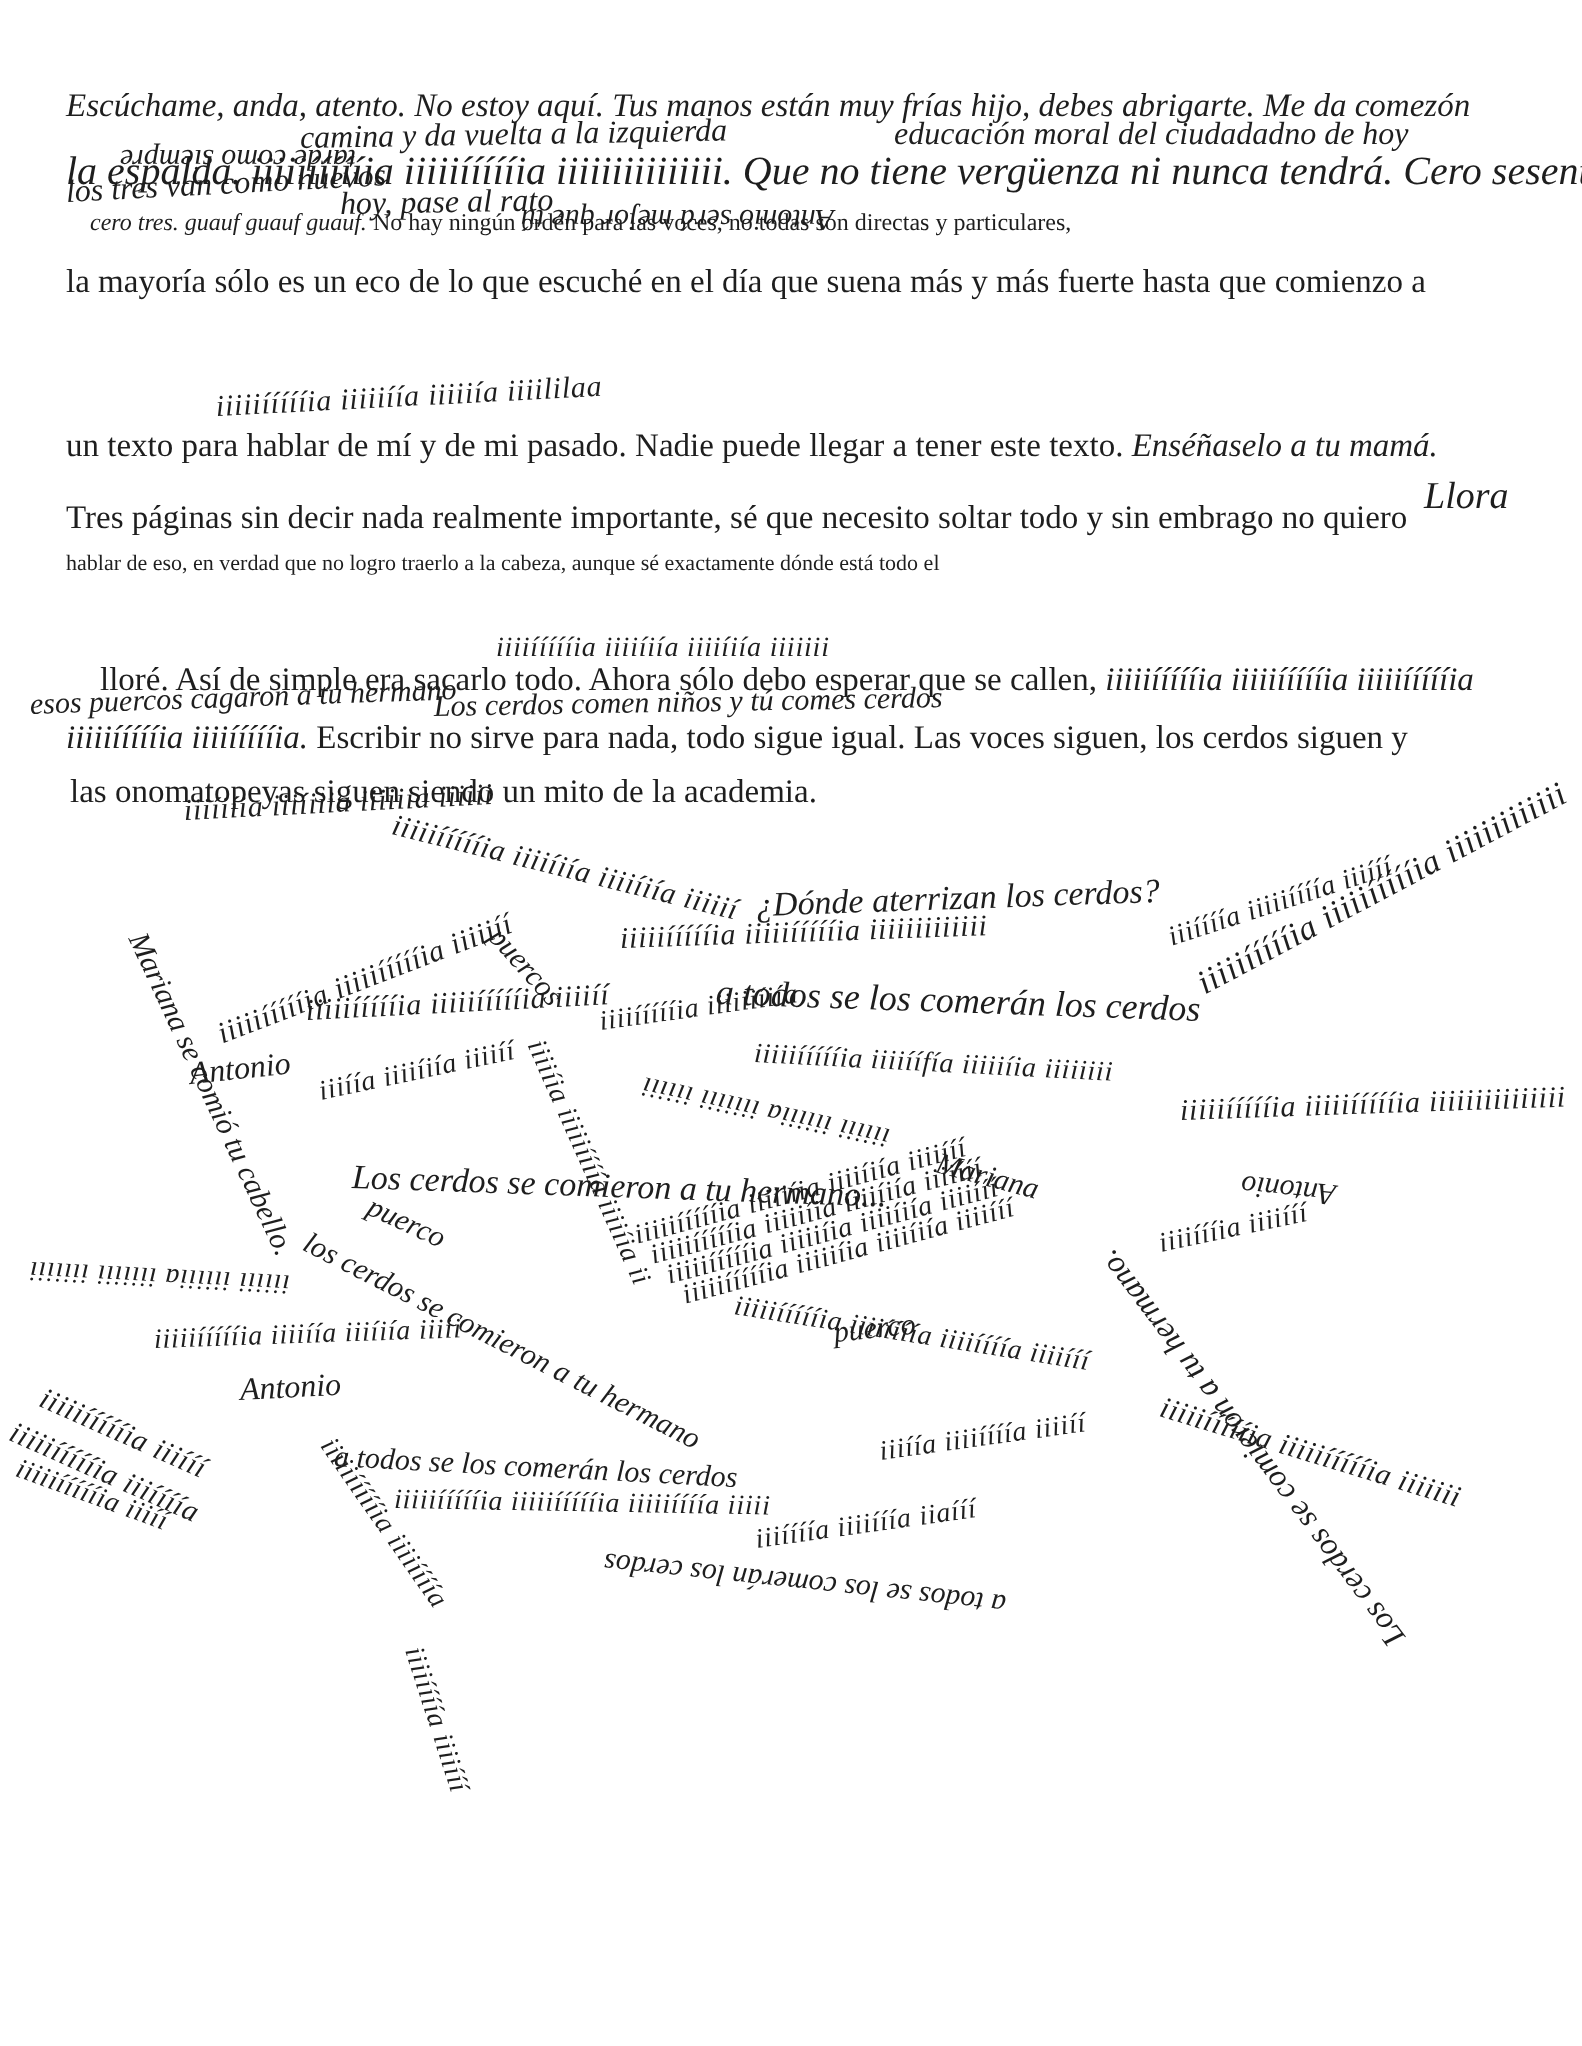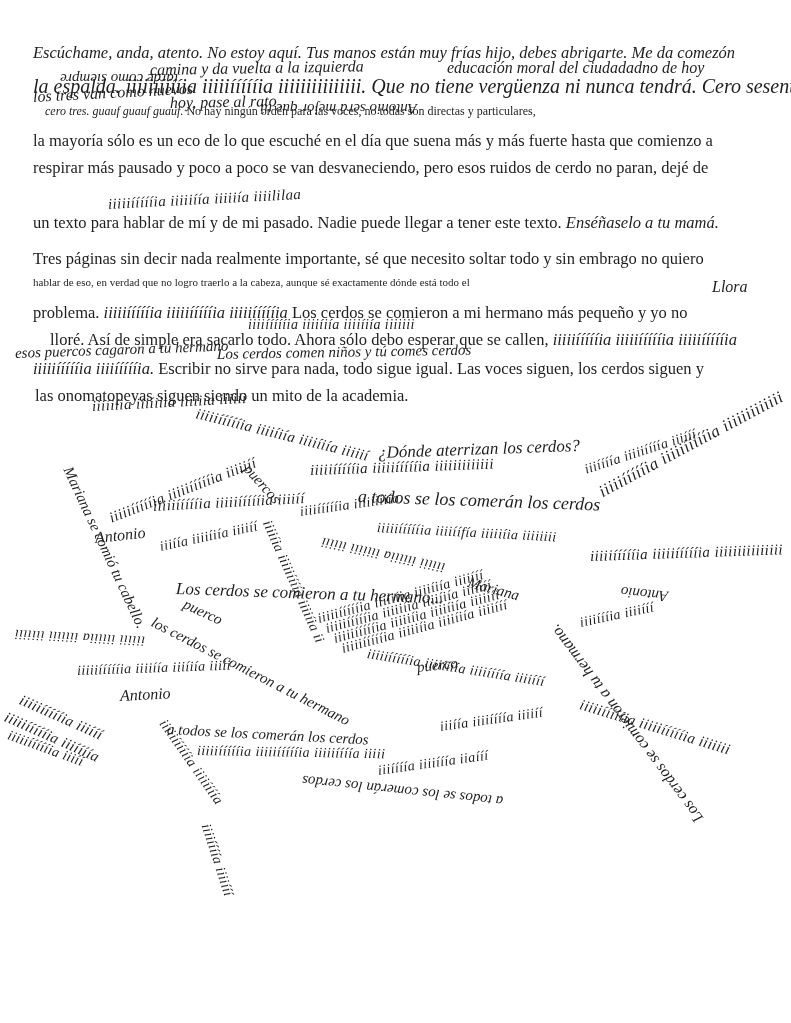--- a/index.html
+++ b/index.html
@@ -18,27 +18,25 @@
     <div class="tl it" style="left: 33px; top: 44px; font-size: 16.5px; text-align: center;">Escúchame, anda, atento. No estoy aquí. Tus manos están muy frías hijo, debes abrigarte. Me da comezón</div>
     <div class="tl it" style="left: 178px; top: 70px; font-size: 15px; transform: rotate(180deg);">tarde como siempre</div>
     <div class="tl it" style="left: 150px; top: 62px; font-size: 16px; transform: rotate(-1deg);">camina y da vuelta a la izquierda</div>
     <div class="tl it" style="left: 447px; top: 60px; font-size: 16px;">educación moral del ciudadadno de hoy</div>
     <div class="tl it" style="left: 33px; top: 76px; font-size: 20px; text-align: center;">la espalda. iiiiiíííííia iiiiiíííííia iiiiiiiiiiiiiii. Que no tiene vergüenza ni nunca tendrá. Cero sesenta y ocho</div>
     <div class="tl it" style="left: 33px; top: 89px; font-size: 16px; transform: rotate(-3deg);">los tres van como nuevos</div>
     <div class="tl it" style="left: 170px; top: 95px; font-size: 16px; transform: rotate(-1deg);">hoy, pase al rato</div>
     <div class="tl it" style="left: 417px; top: 100px; font-size: 15px; transform: rotate(180deg);">Antonio será mejor que tú</div>
     <div class="tl" style="left: 33px; top: 105px; font-size: 12px; margin-left: 12px;"><span class="it">cero tres. guauf guauf guauf. </span><span>No hay ningún ordén para las voces, no todas son directas y particulares,</span></div>
     <div class="tl" style="left: 33px; top: 132px; font-size: 16.5px;">la mayoría sólo es un eco de lo que escuché en el día que suena más y más fuerte hasta que comienzo a</div>
-    <div class="tl" style="left: 33px; top: 159px; font-size: 16.5px;">respirar más pausado y poco a poco se van desvaneciendo, pero esos ruidos de cerdo no paran, dejé de</div>
     <div class="tl it ii" style="left: 108px; top: 197px; font-size: 15px; transform: rotate(-3deg);">iiiiiíííííia iiiiiíía iiiiiía iiiililaa</div>
     <div class="tl" style="left: 33px; top: 214px; font-size: 16.5px;"><span>un texto para hablar de mí y de mi pasado. Nadie puede llegar a tener este texto. </span><span class="it">Enséñaselo a tu mamá.</span></div>
-    <div class="tl it" style="left: 712px; top: 239px; font-size: 16px; margin-top: 40px;">Llora</div>
+    <div class="tl it" style="left: 712px; top: 239px; font-size: 19px;">Llora</div>
     <div class="tl" style="left: 33px; top: 250px; font-size: 16.5px;">Tres páginas sin decir nada realmente importante, sé que necesito soltar todo y sin embrago no quiero</div>
     <div class="tl" style="left: 33px; top: 277px; font-size: 11px;">hablar de eso, en verdad que no logro traerlo a la cabeza, aunque sé exactamente dónde está todo el</div>
-    <div class="tl" style="left: 33px; top: 304px; font-size: 16.5px;"><span>problema. </span><span class="it">iiiiiíííííia iiiiiíííííia iiiiiíííííia </span><span>Los cerdos se comieron a mi hermano más pequeño y yo no</span></div>
     <div class="tl it ii" style="left: 248px; top: 318px; font-size: 14px;">iiiiíííííia iiiiíiía iiiiíiía iiiiiii</div>
     <div class="tl" style="left: 33px; top: 331px; font-size: 16.5px; margin-left: 17px;"><span>lloré. Así de simple era sacarlo todo.  Ahora sólo debo esperar que se callen, </span><span class="it">iiiiiíííííia iiiiiíííííia iiiiiíííííia</span></div>
     <div class="tl it" style="left: 15px; top: 346px; font-size: 15px; transform: rotate(-2deg);">esos puercos cagaron a tu hermano</div>
     <div class="tl it" style="left: 217px; top: 347px; font-size: 15px; transform: rotate(-1deg);">Los cerdos comen niños y tú comes cerdos</div>
     <div class="tl" style="left: 33px; top: 360px; font-size: 16.5px;"><span class="it">iiiiiíííííia iiiiíííííia. </span><span>Escribir no sirve para nada, todo sigue igual. Las voces siguen, los cerdos siguen y</span></div>
     <div class="tl" style="left: 35px; top: 387px; font-size: 16.5px;">las onomatopeyas siguen siendo un mito de la academia.</div>
     <div class="tl it ii" style="left: 92px; top: 399px; font-size: 15px; transform: rotate(-3deg);">iiiíiíia iiiíiiia iiiiiia iiiiii</div>
     <div class="tl it ii" style="left: 196px; top: 406px; font-size: 15px; transform: rotate(14deg);">iiiiiíííííia iiiiíiía iiiiíiía iiiiií</div>
     <div class="tl it" style="left: 378px; top: 444px; font-size: 17px; transform: rotate(-2deg);">¿Dónde aterrizan los cerdos?</div>
     <div class="tl it ii" style="left: 310px; top: 463px; font-size: 15px; transform: rotate(-2deg);">iiiiiíííííia iiiiiíííííia iiiiiiiiiiiii</div>

